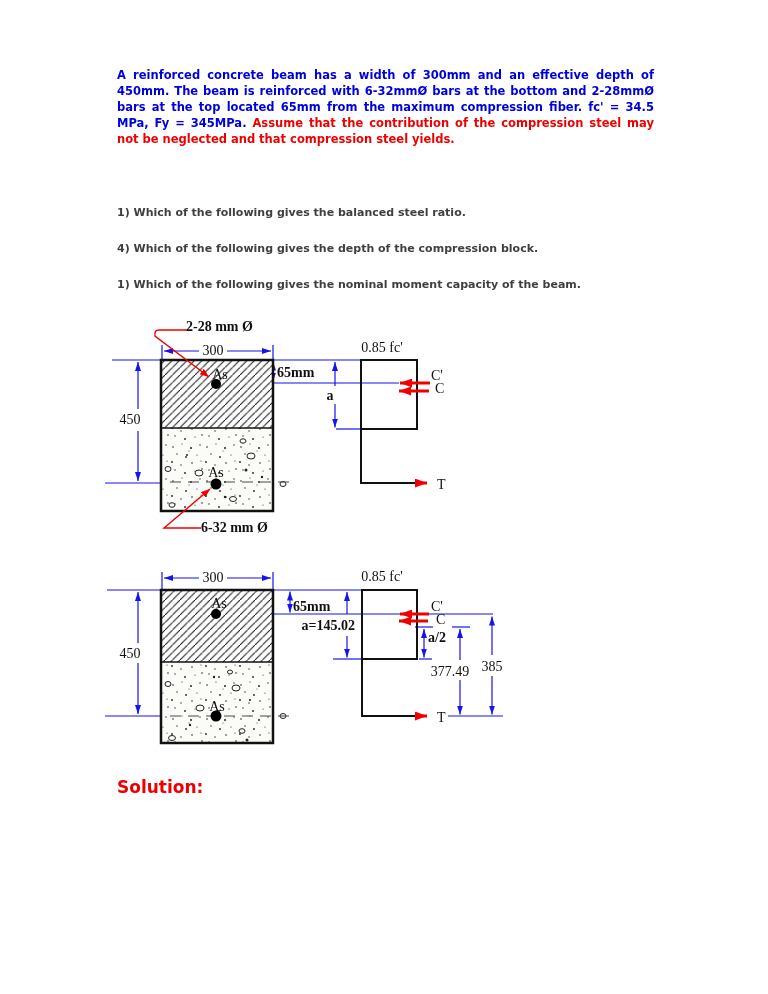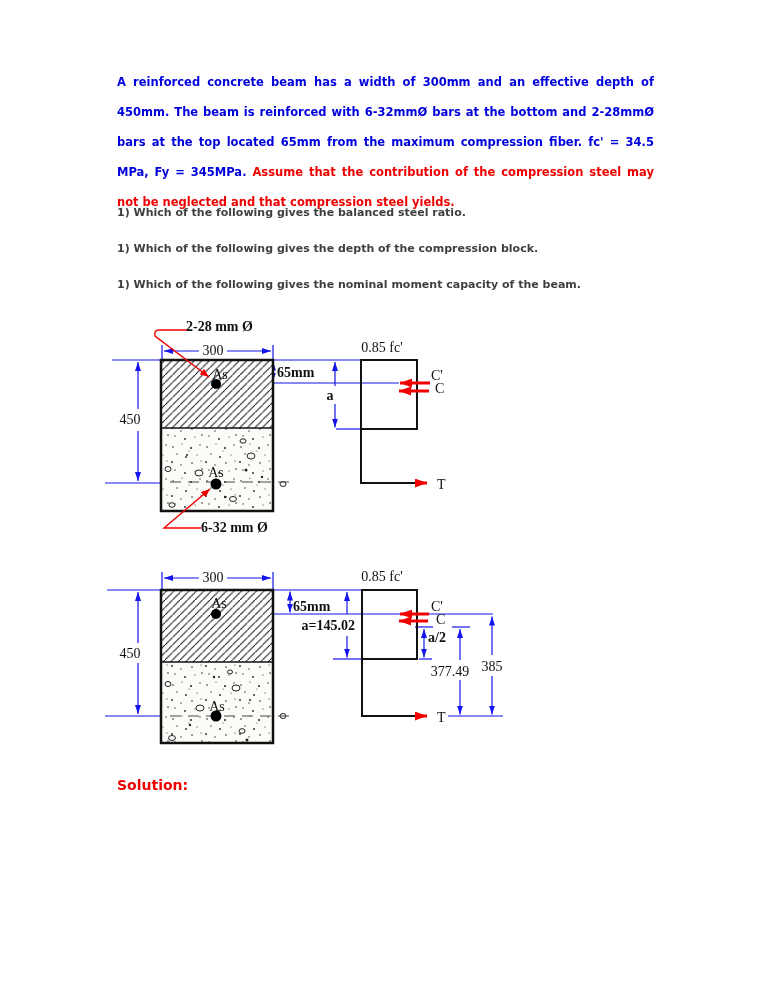--- a/index.html
+++ b/index.html
@@ -1,42 +1,42 @@
 <!DOCTYPE html>
 <html><head>
 <meta charset="utf-8">
 <style>
   html,body{margin:0;padding:0;}
   body{width:768px;height:994px;background:#ffffff;position:relative;overflow:hidden;
        font-family:"DejaVu Sans",sans-serif;}
   .para{position:absolute;left:117px;top:55px;width:537px;font-size:11.5px;font-weight:bold;
-        line-height:30px;text-align:justify;}
+        line-height:16px;text-align:justify;}
   .blue{color:#0000dd;}
   .red{color:#ee0000;}
   .question{position:absolute;left:117px;font-size:11px;font-weight:bold;color:#3f3f3f;white-space:nowrap;}
   #q1{top:206px;} #q2{top:242px;} #q3{top:278px;}
-  .solution{position:absolute;left:117px;top:777px;font-size:14px;font-weight:bold;color:#ee0000;}
+  .solution{position:absolute;left:117px;top:777px;font-size:17px;font-weight:bold;color:#ee0000;}
   svg{position:absolute;}
   svg text{font-family:"Liberation Serif","DejaVu Serif",serif;font-size:14px;fill:#111;}
   svg text.bold{font-weight:700;}
   .dim{stroke:#1414ee;stroke-width:1.2;fill:none;}
   .blk{stroke:#111;fill:none;}
   .force{stroke:#f20000;stroke-width:3;fill:none;}
   .leader{stroke:#f20000;stroke-width:1.4;fill:none;}
   .dash{stroke:#4a4a4a;stroke-width:1.2;fill:none;stroke-dasharray:11 7;}
   .pebble{fill:#fbfbf8;stroke:#222;stroke-width:1;}
   .speck{fill:#222;}
 </style>
 </head>
 <body>
 
 <p class="para"><span class="blue">A reinforced concrete beam has a width of 300mm and an effective depth of 450mm. The beam is reinforced with 6-32mmØ bars at the bottom and 2-28mmØ bars at the top located 65mm from the maximum compression fiber. fc' = 34.5 MPa, Fy = 345MPa. </span><span class="red">Assume that the contribution of the compression steel may not be neglected and that compression steel yields.</span></p>
 
 <div id="q1" class="question">1) Which of the following gives the balanced steel ratio.</div>
-<div id="q2" class="question">1) Which of the following gives the depth of the compression block.</div>
+<div id="q2" class="question">4) Which of the following gives the depth of the compression block.</div>
 <div id="q3" class="question">1) Which of the following gives the nominal moment capacity of the beam.</div>
 
 <svg viewBox="95 312 365 235" style="left:95px;top:312px;width:365px;height:235px">
   <defs>
     <marker id="ab1" markerUnits="userSpaceOnUse" markerWidth="9" markerHeight="6" refX="9" refY="3" orient="auto">
       <path d="M0,0 L9,3 L0,6 Z" fill="#1414ee"></path>
     </marker>
     <marker id="ar1" markerUnits="userSpaceOnUse" markerWidth="13" markerHeight="9" refX="12" refY="4.5" orient="auto">
       <path d="M0,0 L12,4.5 L0,9 Z" fill="#f20000"></path>
     </marker>

